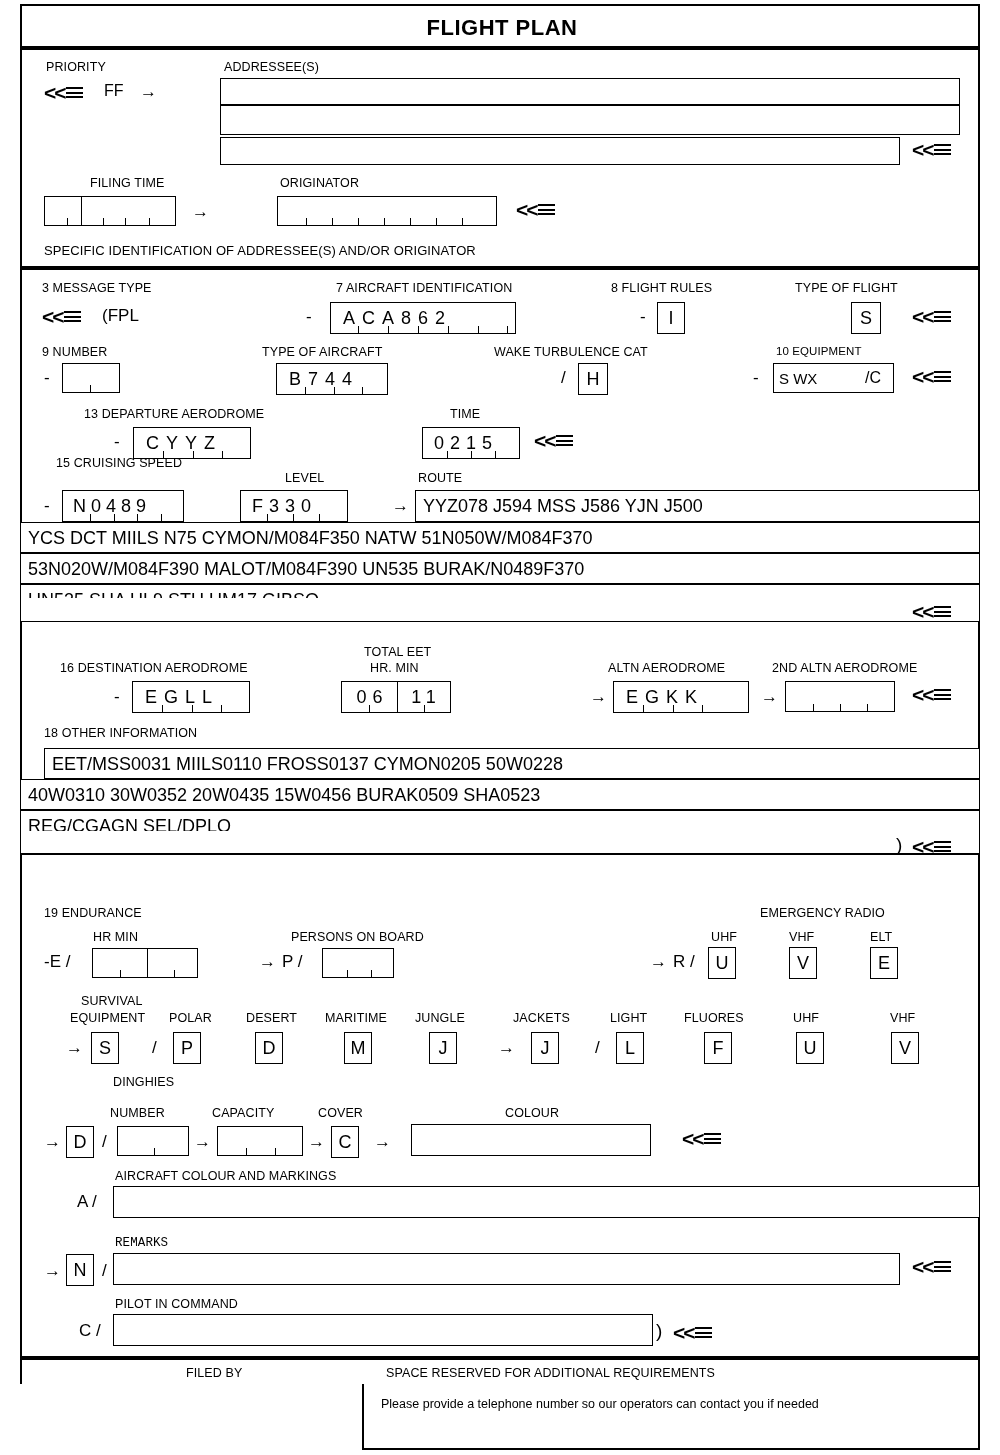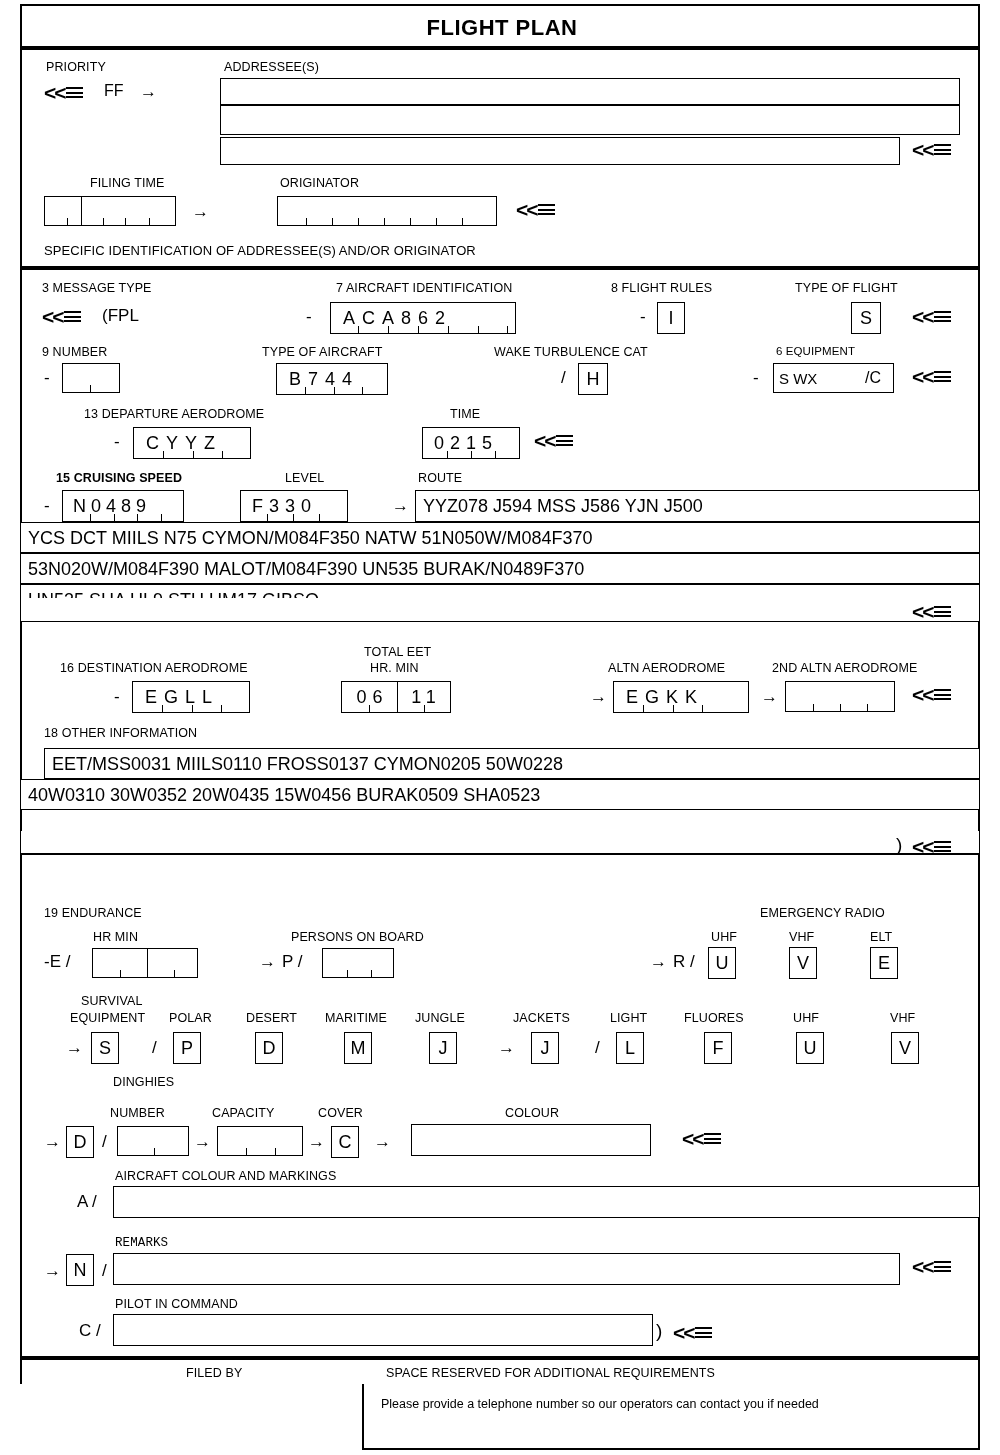--- a/index.html
+++ b/index.html
@@ -190,21 +190,21 @@
     <i class="tick" style="left:85px;"></i>
     <div class="boxtext lft sp">B744</div>
   </div>
 
   <div class="lbl" style="left:494px;top:345px;">WAKE TURBULENCE CAT</div>
   <div class="slash" style="left:561px;top:368px;">/</div>
   <div class="box" style="left:578px;top:363px;width:30px;height:32px;">
     <div class="boxtext">H</div>
   </div>
 
-  <div class="lbl sm" style="left:776px;top:345px;">6 EQUIPMENT</div>
+  <div class="lbl sm" style="left:776px;top:345px;">10 EQUIPMENT</div>
   <div class="dash" style="left:753px;top:368px;">-</div>
   <div class="box" style="left:773px;top:363px;width:121px;height:30px;">
     <div style="position:absolute;left:5px;top:50%;transform:translateY(-50%);font-size:15px;">S WX</div>
     <div style="position:absolute;right:12px;top:50%;transform:translateY(-50%);font-size:16px;">/C</div>
   </div>
   <div class="xmit" style="left:912px;top:366px;">
     <span class="chev">&lt;&lt;</span>
       <span class="bars">
         <i></i>
         <i></i>
@@ -230,21 +230,21 @@
   </div>
   <div class="xmit" style="left:534px;top:430px;">
     <span class="chev">&lt;&lt;</span>
       <span class="bars">
         <i></i>
         <i></i>
         <i></i>
       </span>
   </div>
 
-  <div class="lbl" style="left:56px;top:471px;font-weight:bold;">15 CRUISING SPEED</div>
+  <div class="lbl" style="left:56px;top:456px;">15 CRUISING SPEED</div>
   <div class="dash" style="left:44px;top:496px;">-</div>
   <div class="box" style="left:62px;top:490px;width:122px;height:32px;">
     <i class="tick" style="left:27px;"></i>
       <i class="tick" style="left:51px;"></i>
     <i class="tick" style="left:74px;"></i>
       <i class="tick" style="left:98px;"></i>
     <div class="boxtext lft" style="letter-spacing:5px;text-indent:5px;">N0489</div>
   </div>
 
   <div class="lbl" style="left:285px;top:471px;">LEVEL</div>
@@ -325,20 +325,23 @@
         <i></i>
       </span>
   </div>
 
   <div class="lbl" style="left:44px;top:726px;">18  OTHER INFORMATION</div>
   <div class="linebox" style="left:44px;top:748px;width:936px;height:31px;">
     <span>EET/MSS0031  MIILS0110  FROSS0137  CYMON0205  50W0228</span>
   </div>
   <div class="linebox" style="left:20px;top:779px;width:960px;height:31px;">
     <span>40W0310  30W0352 20W0435 15W0456  BURAK0509  SHA0523</span>
+  </div>
+  <div class="linebox" style="left:20px;top:810px;width:960px;height:31px;">
+    <span>REG/CGAGN  SEL/DPLQ</span>
   </div>
   <div class="linebox" style="left:20px;top:831px;width:960px;height:23px;border-top:none;">
     <span></span>
   </div>
   <div class="val" style="left:896px;top:834px;font-size:19px;">)</div>
   <div class="xmit" style="left:912px;top:836px;">
     <span class="chev">&lt;&lt;</span>
       <span class="bars">
         <i></i>
         <i></i>

